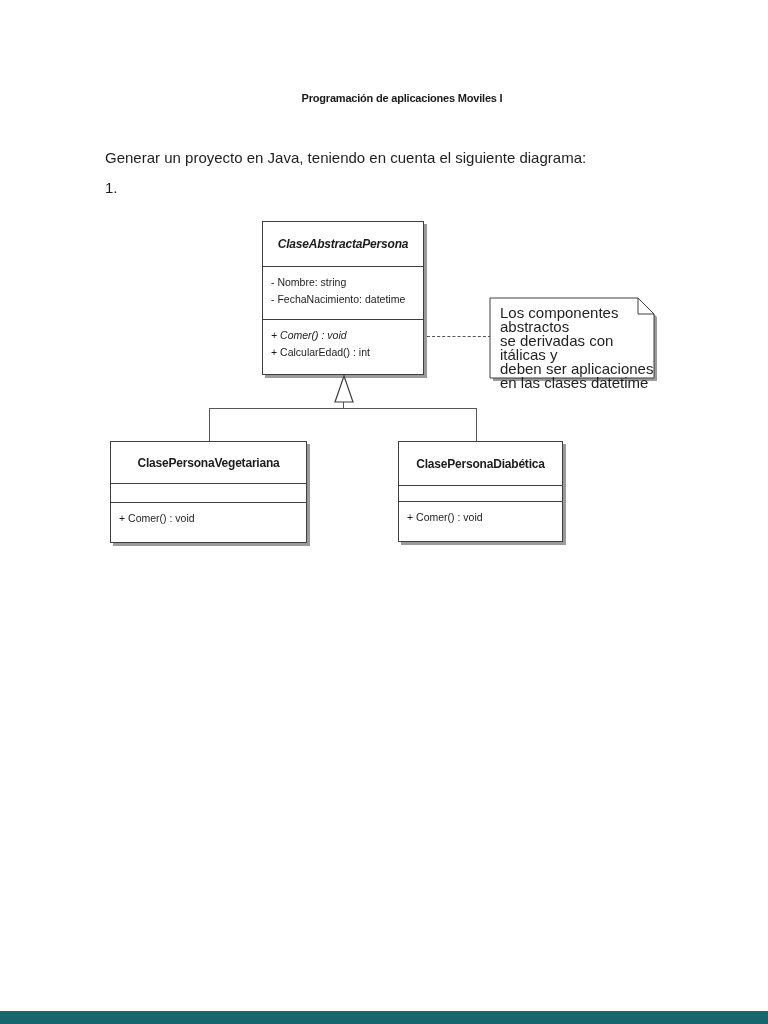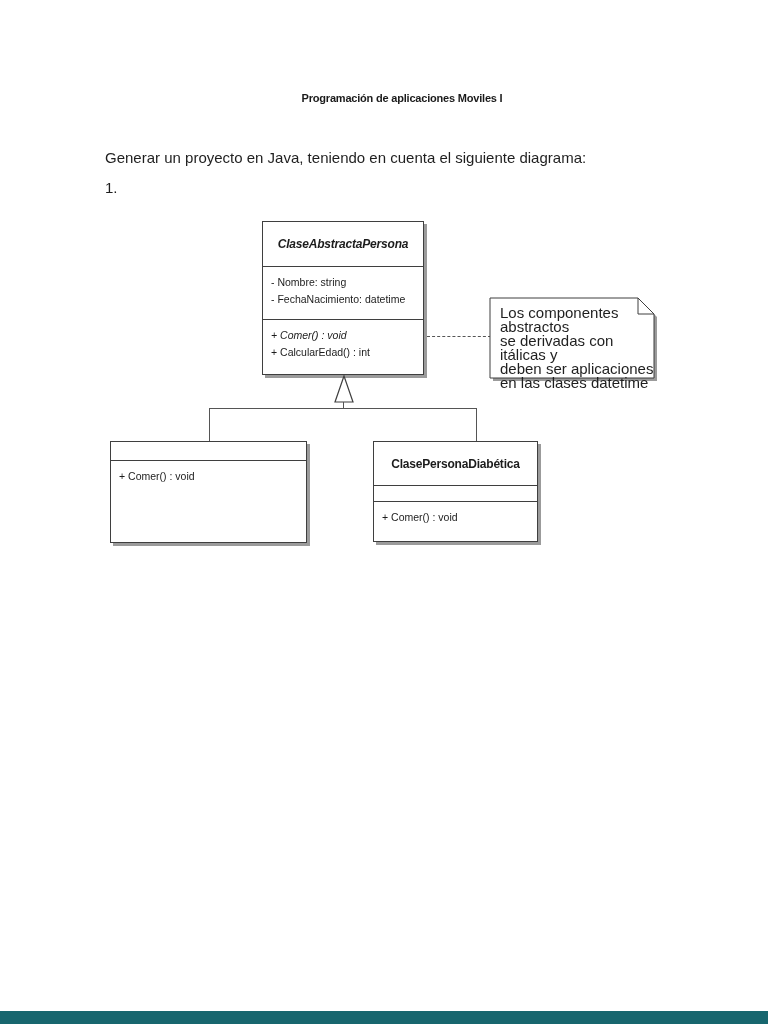--- a/index.html
+++ b/index.html
@@ -77,27 +77,28 @@
 
   <svg class="abs" style="left:331px;top:375px;" width="28" height="29">
     <polygon points="13,1 4,27 22,27" fill="#ffffff" stroke="#3f3f3f" stroke-width="1.2"></polygon>
   </svg>
   <div class="abs line" style="left:343px;top:402px;width:1px;height:6px;"></div>
   <div class="abs line" style="left:209px;top:408px;width:268px;height:1px;"></div>
   <div class="abs line" style="left:209px;top:408px;width:1px;height:33px;"></div>
   <div class="abs line" style="left:476px;top:408px;width:1px;height:33px;"></div>
 
   <div class="abs uml-box" style="left:110px;top:441px;width:197px;height:102px;">
+    <div class="uml-title" style="height:42px;">ClasePersonaVegetariana</div>
     <div class="uml-compartment empty with-bottom-line" style="height:19px;"></div>
     <div class="uml-compartment">
       <div>+ Comer() : void</div>
     </div>
   </div>
 
-  <div class="abs uml-box" style="left:373px;top:441px;width:165px;height:101px;">
+  <div class="abs uml-box" style="left:398px;top:441px;width:165px;height:101px;">
     <div class="uml-title" style="height:44px;">ClasePersonaDiabética</div>
     <div class="uml-compartment empty with-bottom-line" style="height:16px;"></div>
     <div class="uml-compartment">
       <div>+ Comer() : void</div>
     </div>
   </div>
 
   <div class="abs footer-bar"></div>
 
 </div>

